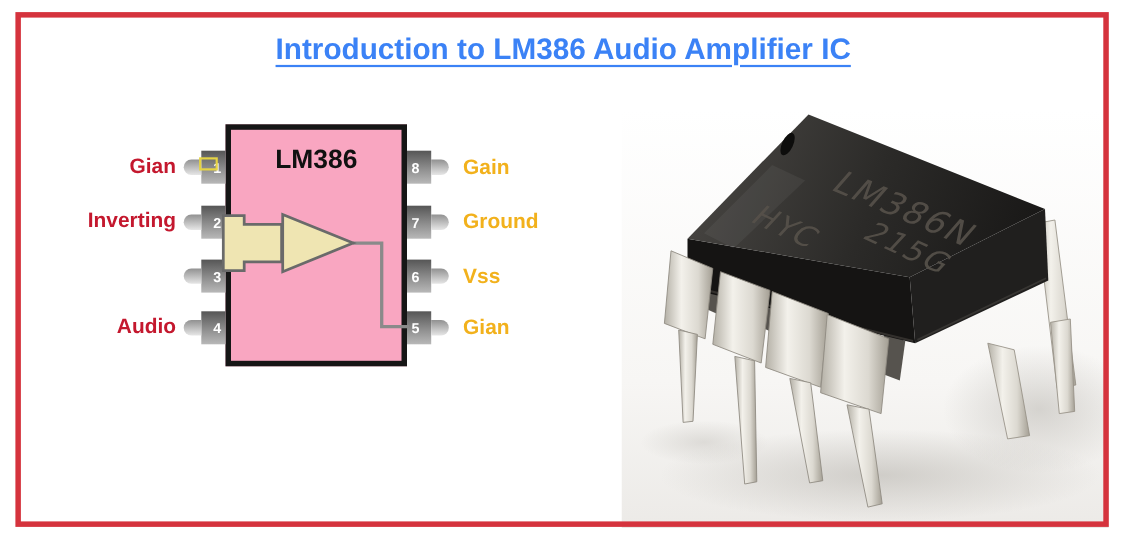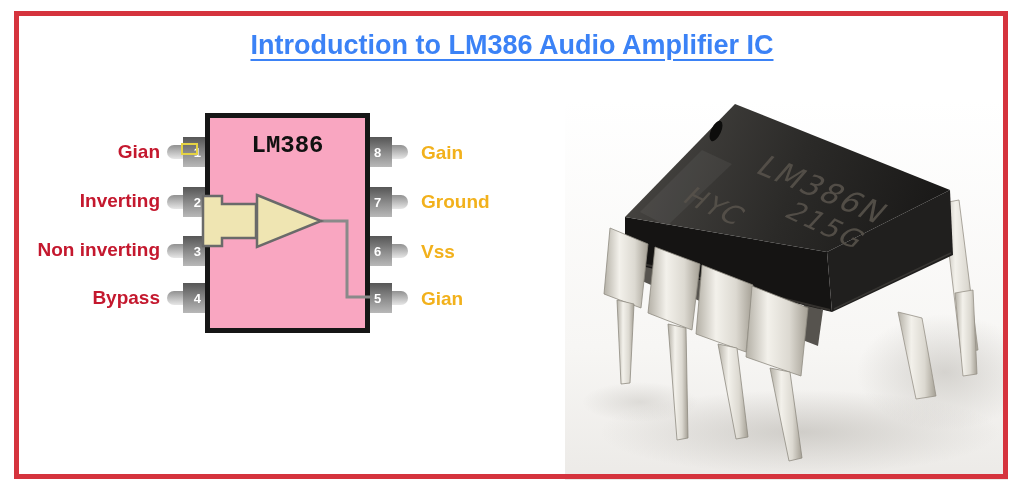--- a/index.html
+++ b/index.html
@@ -6,21 +6,21 @@
   .canvas{position:relative;width:1024px;height:499px;background:#ffffff;overflow:hidden;
           font-family:"Liberation Sans",sans-serif;}
   .frame{position:absolute;left:14px;top:11px;width:994px;height:468px;
          border:5px solid #d5333d;box-sizing:border-box;z-index:6;pointer-events:none;}
   .title{position:absolute;left:0;top:30px;width:1024px;text-align:center;
          font-size:27px;font-weight:bold;color:#3b82f6;letter-spacing:0px;
          text-decoration:underline;text-decoration-thickness:2px;text-underline-offset:5px;z-index:2;}
   
   .ic-body{position:absolute;left:205px;top:113px;width:165px;height:220px;
            background:#f9a6c1;border:5px solid #161616;box-sizing:border-box;z-index:1;}
-  .ic-label{margin-top:14px;text-align:center;font-size:24px;font-weight:bold;color:#111;font-family:Liberation Mono, monospace;}
+  .ic-label{margin-top:14px;text-align:center;font-size:24px;font-weight:bold;color:#111;}
   .pad{position:absolute;width:22px;height:30px;z-index:2;box-sizing:border-box;
        background:linear-gradient(#565656,#8e8e8e 55%,#b8b8b8);
        display:flex;align-items:center;color:#fff;font-size:13px;font-weight:bold;}
   .padL{left:183px;justify-content:flex-end;padding-right:4px;}
   .padR{left:370px;justify-content:flex-start;padding-left:4px;}
   .stub{position:absolute;width:16px;height:14px;z-index:2;
         background:linear-gradient(#919191,#e6e6e6);}
   .stubL{left:167px;border-radius:7px 0 0 7px;}
   .stubR{left:392px;border-radius:0 7px 7px 0;}
   .hl1{position:absolute;left:181px;top:143px;width:17px;height:12px;
@@ -74,22 +74,21 @@
   <div class="pad padR" style="top:283px">
       <span>5</span>
     </div>
   <div class="stub stubR" style="top:145px"></div>
   <div class="stub stubR" style="top:195px"></div>
   <div class="stub stubR" style="top:244px"></div>
   <div class="stub stubR" style="top:291px"></div>
 
   <div class="lbl lblL" style="top:141px">Gian</div>
   <div class="lbl lblL" style="top:190px">Inverting</div>
-  <div class="lbl lblL" style="top:239px">Non inverting</div>
-  <div class="lbl lblL" style="top:287px">Bypass</div>
+  <div class="lbl lblL" style="top:287px">Audio</div>
   <div class="lbl lblR" style="top:142px">Gain</div>
   <div class="lbl lblR" style="top:191px">Ground</div>
   <div class="lbl lblR" style="top:241px">Vss</div>
   <div class="lbl lblR" style="top:288px">Gian</div>
 
   <svg class="amp-svg" width="175" height="115" viewBox="200 190 175 115">
     <polyline points="321,221 347,221 347,297 372,297" fill="none" stroke="#8a8a8a" stroke-width="3"></polyline>
     <polygon points="203,196 222,196 222,204 256,204 256,238 222,238 222,246 203,246" fill="#efe5b2" stroke="#6a6a6a" stroke-width="2.5"></polygon>
     <polygon points="257,195 321,221 257,247" fill="#efe5b2" stroke="#6a6a6a" stroke-width="2.5"></polygon>
   </svg>

